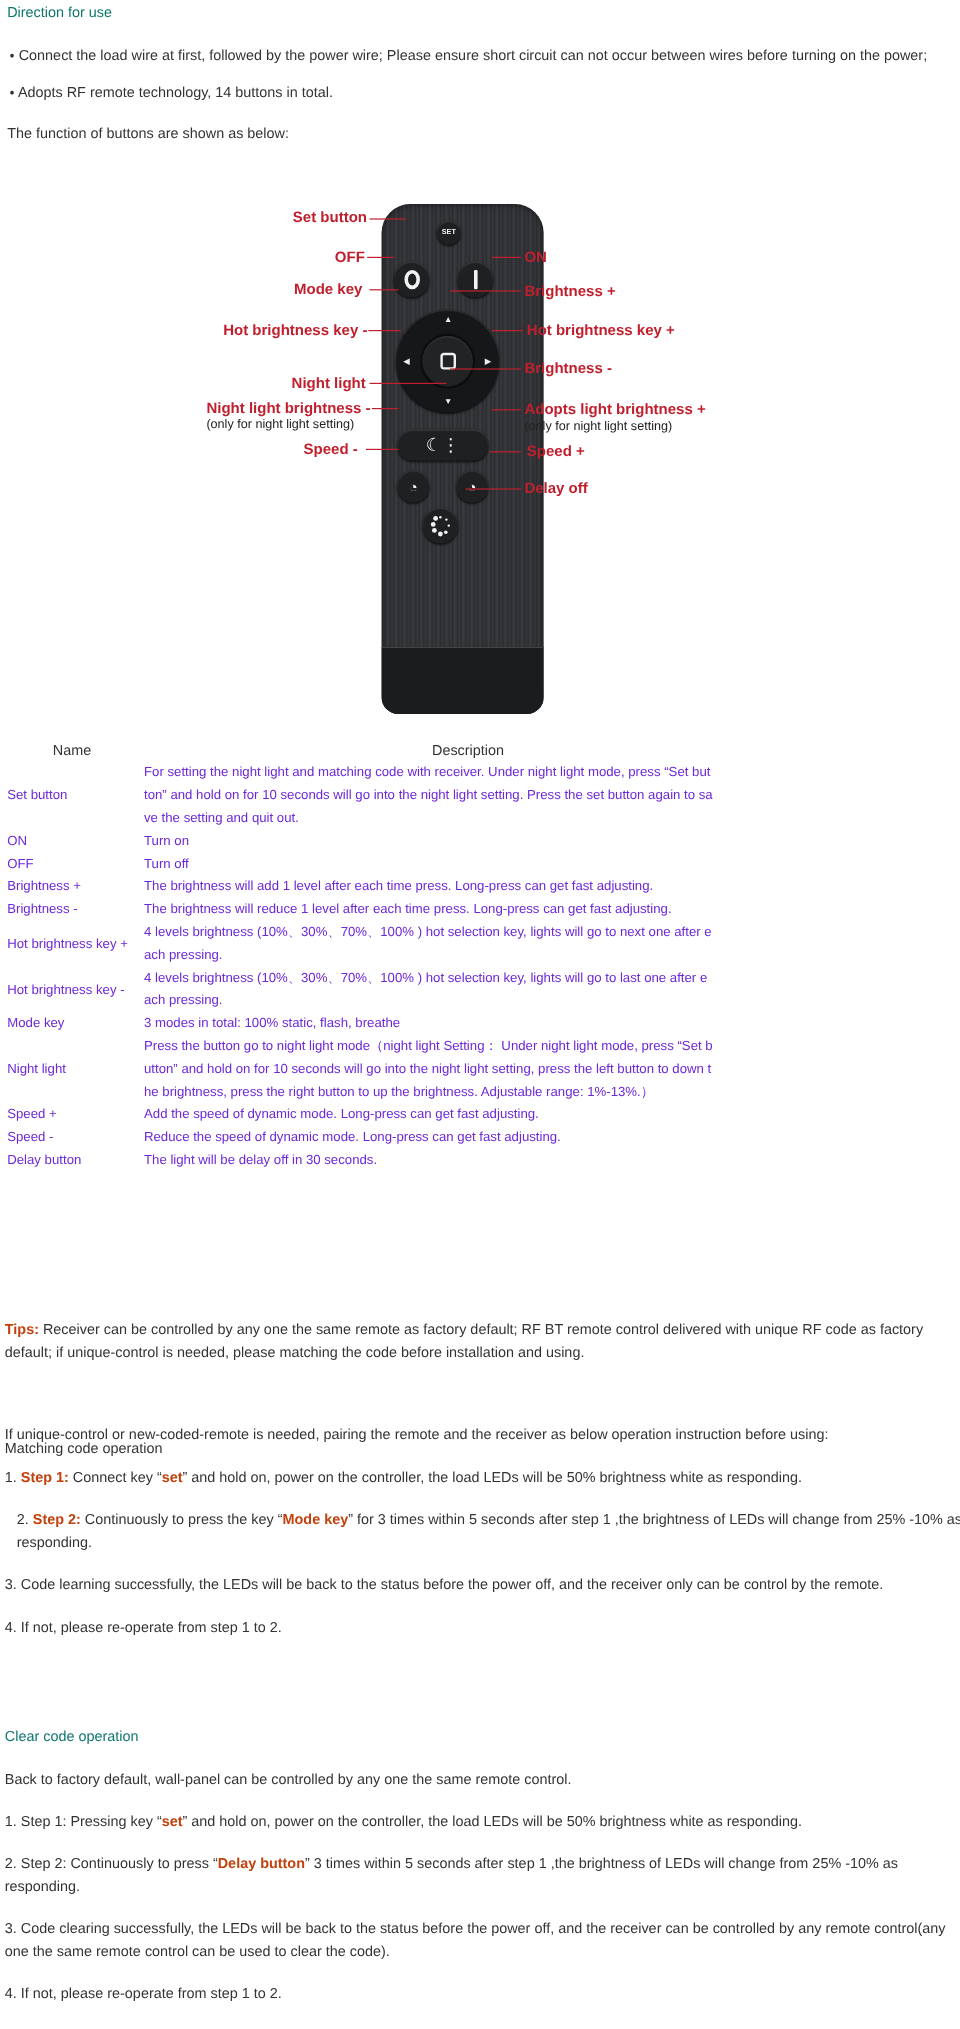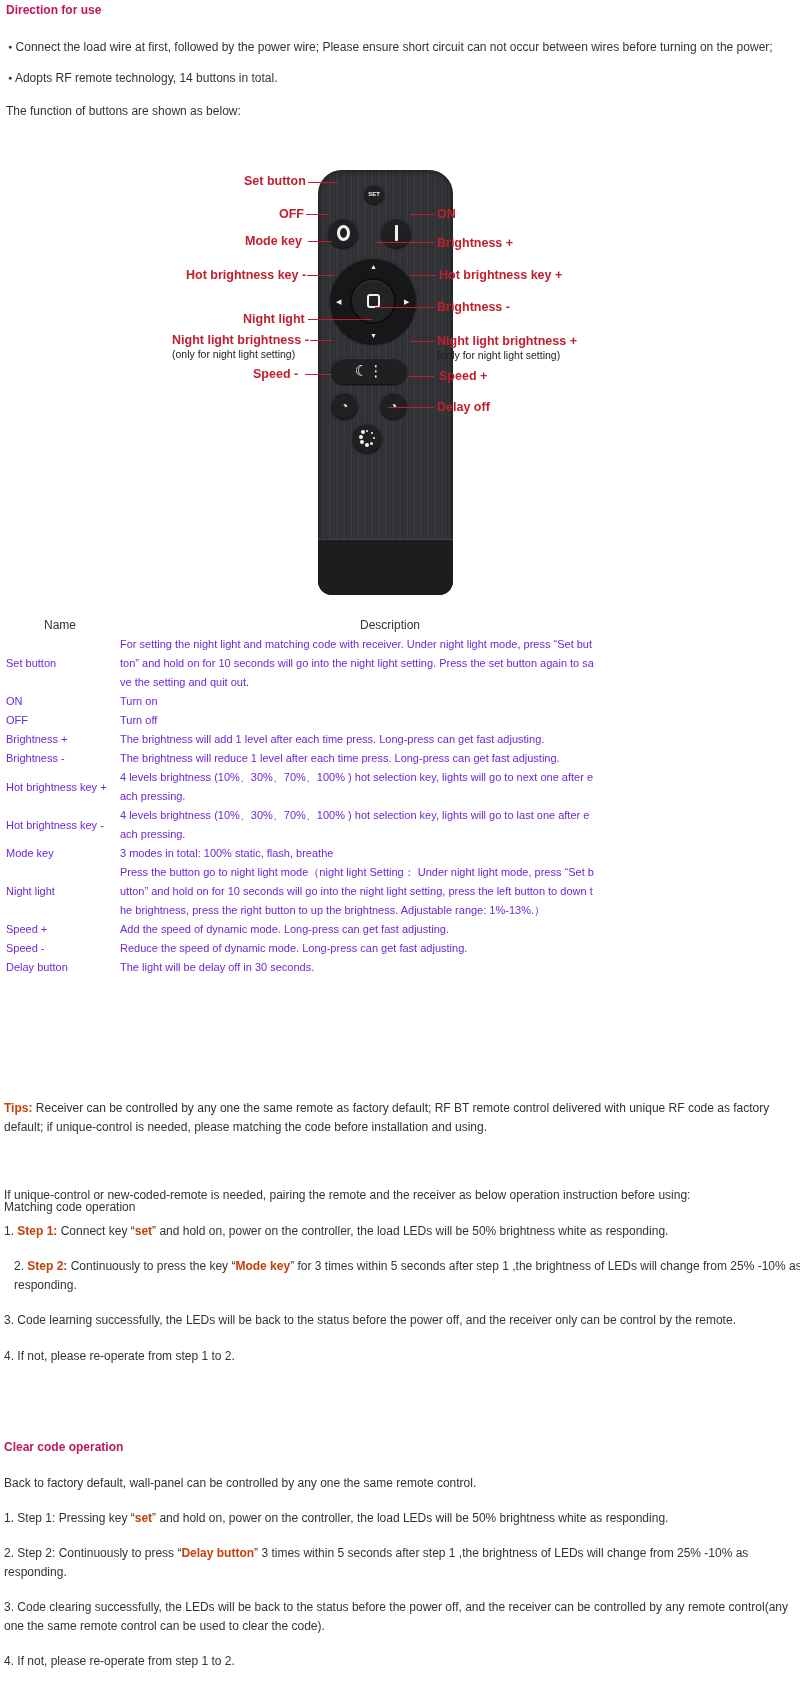--- a/index.html
+++ b/index.html
@@ -1,19 +1,19 @@
 <!DOCTYPE html>
 <html><head>
 <meta charset="utf-8">
 <style>
   * { box-sizing: border-box; margin: 0; padding: 0; }
   html, body { width: 800px; height: 1691px; background: #ffffff; overflow: hidden; }
   body { font-family: "Liberation Sans", sans-serif; font-size: 12px; color: #333333; position: relative; }
   .abs { position: absolute; white-space: nowrap; }
-  .heading { font-weight: bold; color: #be185d; font-size: 12px; }
+  .heading { font-weight: normal; color: #0f766e; font-size: 12px; }
   .para { color: #333333; font-size: 12px; line-height: 19px; }
   .wrap { white-space: normal; }
   b { color: #c2410c; }
 
   
   #remote { position: absolute; left: 318px; top: 170px; width: 135px; height: 425px;
     border-radius: 24px 24px 14px 14px;
     background: repeating-linear-gradient(90deg, #2b2d30 0px, #36383b 2px, #2a2c2f 3px, #3a3c40 5px, #2d2f32 7px);
     box-shadow: inset 0 0 6px rgba(0,0,0,0.6); overflow: hidden; }
   #remote .bottom-cap { position: absolute; left: 0; right: 0; bottom: 0; height: 56px;
@@ -124,21 +124,21 @@
 
 <div class="leader" style="left:410px; top:214px; width:24px;"></div>
 <div class="callout" style="left:437px; top:207px;">ON</div>
 <div class="leader" style="left:375px; top:242px; width:59px;"></div>
 <div class="callout" style="left:437px; top:236px;">Brightness +</div>
 <div class="leader" style="left:410px; top:275px; width:26px;"></div>
 <div class="callout" style="left:439px; top:268px;">Hot brightness key +</div>
 <div class="leader" style="left:375px; top:307px; width:59px;"></div>
 <div class="callout" style="left:437px; top:300px;">Brightness -</div>
 <div class="leader" style="left:410px; top:341px; width:24px;"></div>
-<div class="callout" style="left:437px; top:334px;">Night light brightness +</div>
+<div class="callout" style="left:437px; top:334px;">Adopts light brightness +</div>
 <div class="callout-sub" style="left:437px; top:349px;">(only for night light setting)</div>
 <div class="leader" style="left:408px; top:376px; width:26px;"></div>
 <div class="callout" style="left:439px; top:369px;">Speed +</div>
 <div class="leader" style="left:388px; top:407px; width:46px;"></div>
 <div class="callout" style="left:437px; top:400px;">Delay off</div>
 
 <table id="func-table">
   <thead>
     <tr>
       <th style="width:120px;">Name</th>

